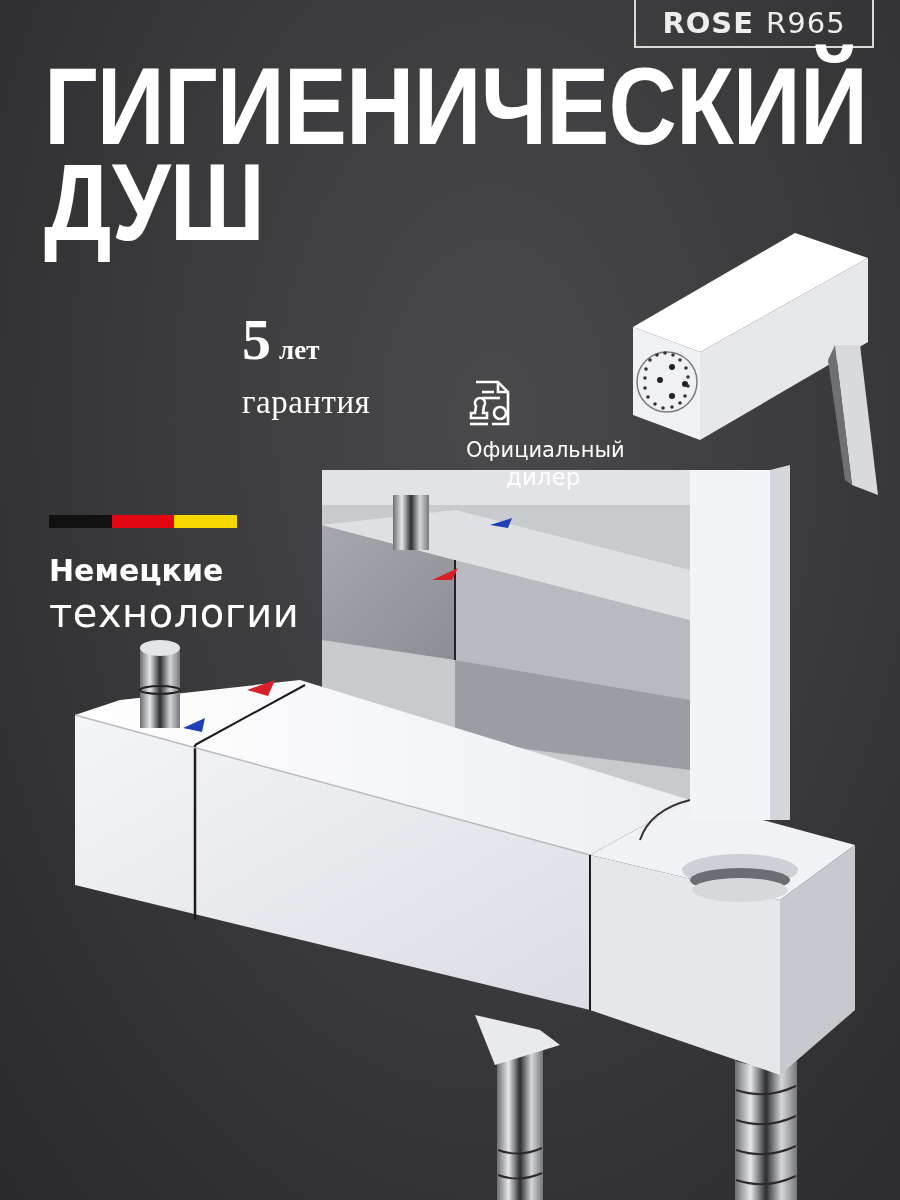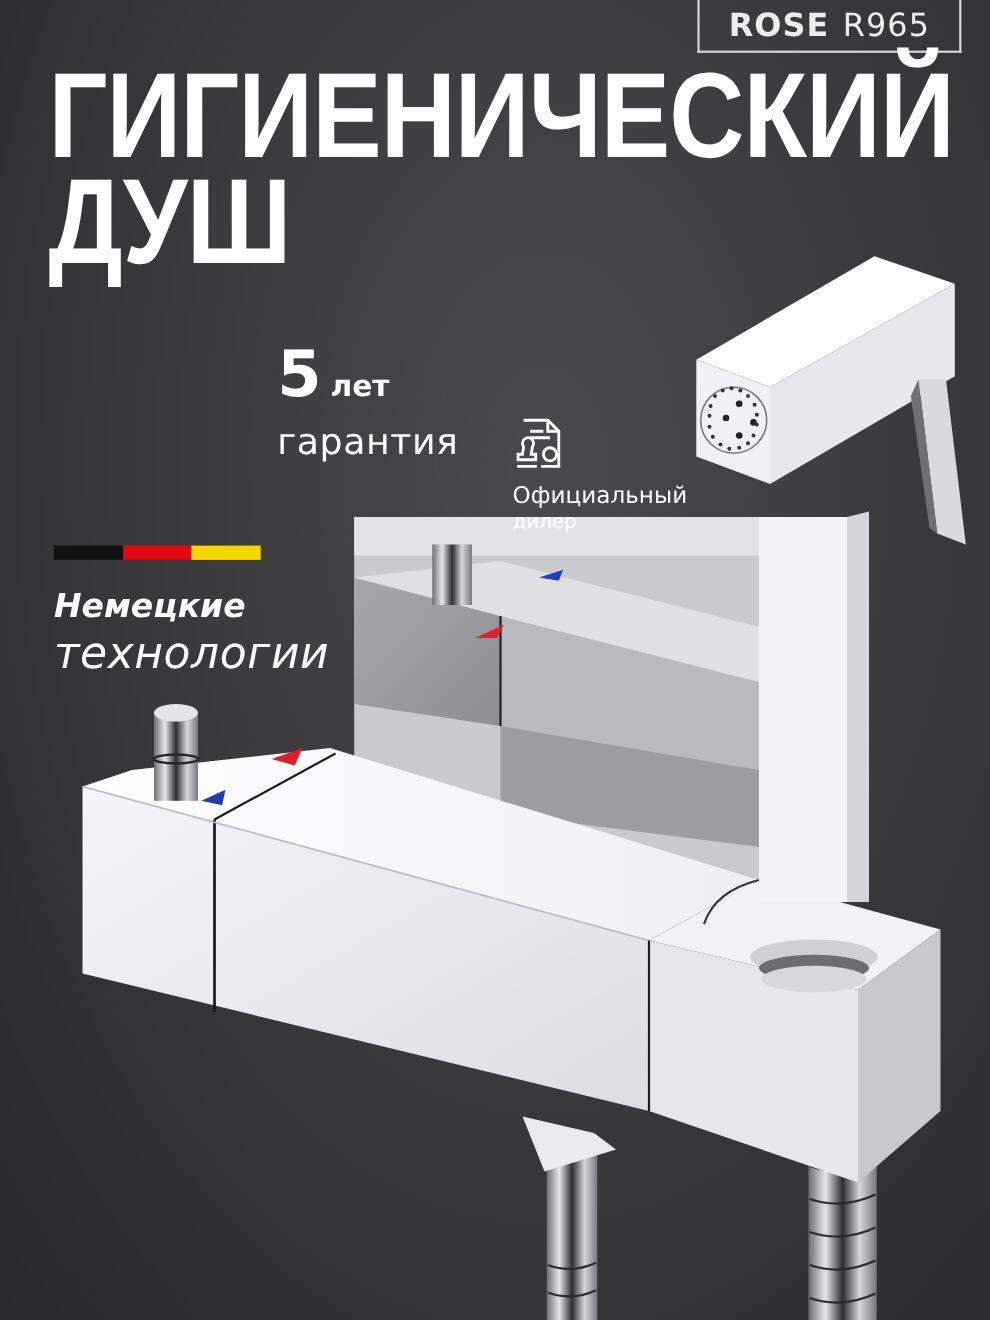--- a/index.html
+++ b/index.html
@@ -19,28 +19,28 @@
   .brand-box .b2 { font-weight:normal;text-align:right; }
   .title {
     position:absolute; left:44px; top:58px; margin:0;
     font-family:"Liberation Sans","DejaVu Sans",sans-serif; font-weight:bold;
     font-size:110px; line-height:96px; letter-spacing:-1px; color:#fff;
     transform:scaleX(0.86); transform-origin:left top; white-space:nowrap;
   }
   .product {
     position:absolute; left:0; top:0; width:900px; height:1200px;
   }
-  .warranty { position:absolute; left:252px; top:310px; }
+  .warranty { position:absolute; left:242px; top:310px;font-family:Liberation Serif, serif; }
   .warranty .num { font-weight:bold; font-size:58px; line-height:60px; }
   .warranty .unit { font-weight:bold; font-size:27px; margin-left:8px; }
   .warranty .sub { font-size:33px; line-height:36px; margin-top:14px; letter-spacing:0.5px; }
   .dealer { position:absolute; left:466px; top:378px; }
   .dealer .t1 { font-weight:normal; font-size:21px; margin-top:4px; }
-  .dealer .t2 { font-size:18px; margin-top:2px; }
-  .germany { position:absolute; left:49px; top:496px;font-style:italic; }
+  .dealer .t2 { font-size:23px; margin-top:2px;margin-left:40px; }
+  .germany { position:absolute; left:49px; top:515px; }
   .flag { display:flex; width:188px; height:13px; }
   .flag span { flex:1; }
   .germany .t1 { font-weight:bold; font-size:30px; margin-top:25px; }
   .germany .t2 { font-size:40px; margin-top:2px; letter-spacing:0.5px; }
 </style>
 </head>
 <body>
 
 <div class="card">
 

